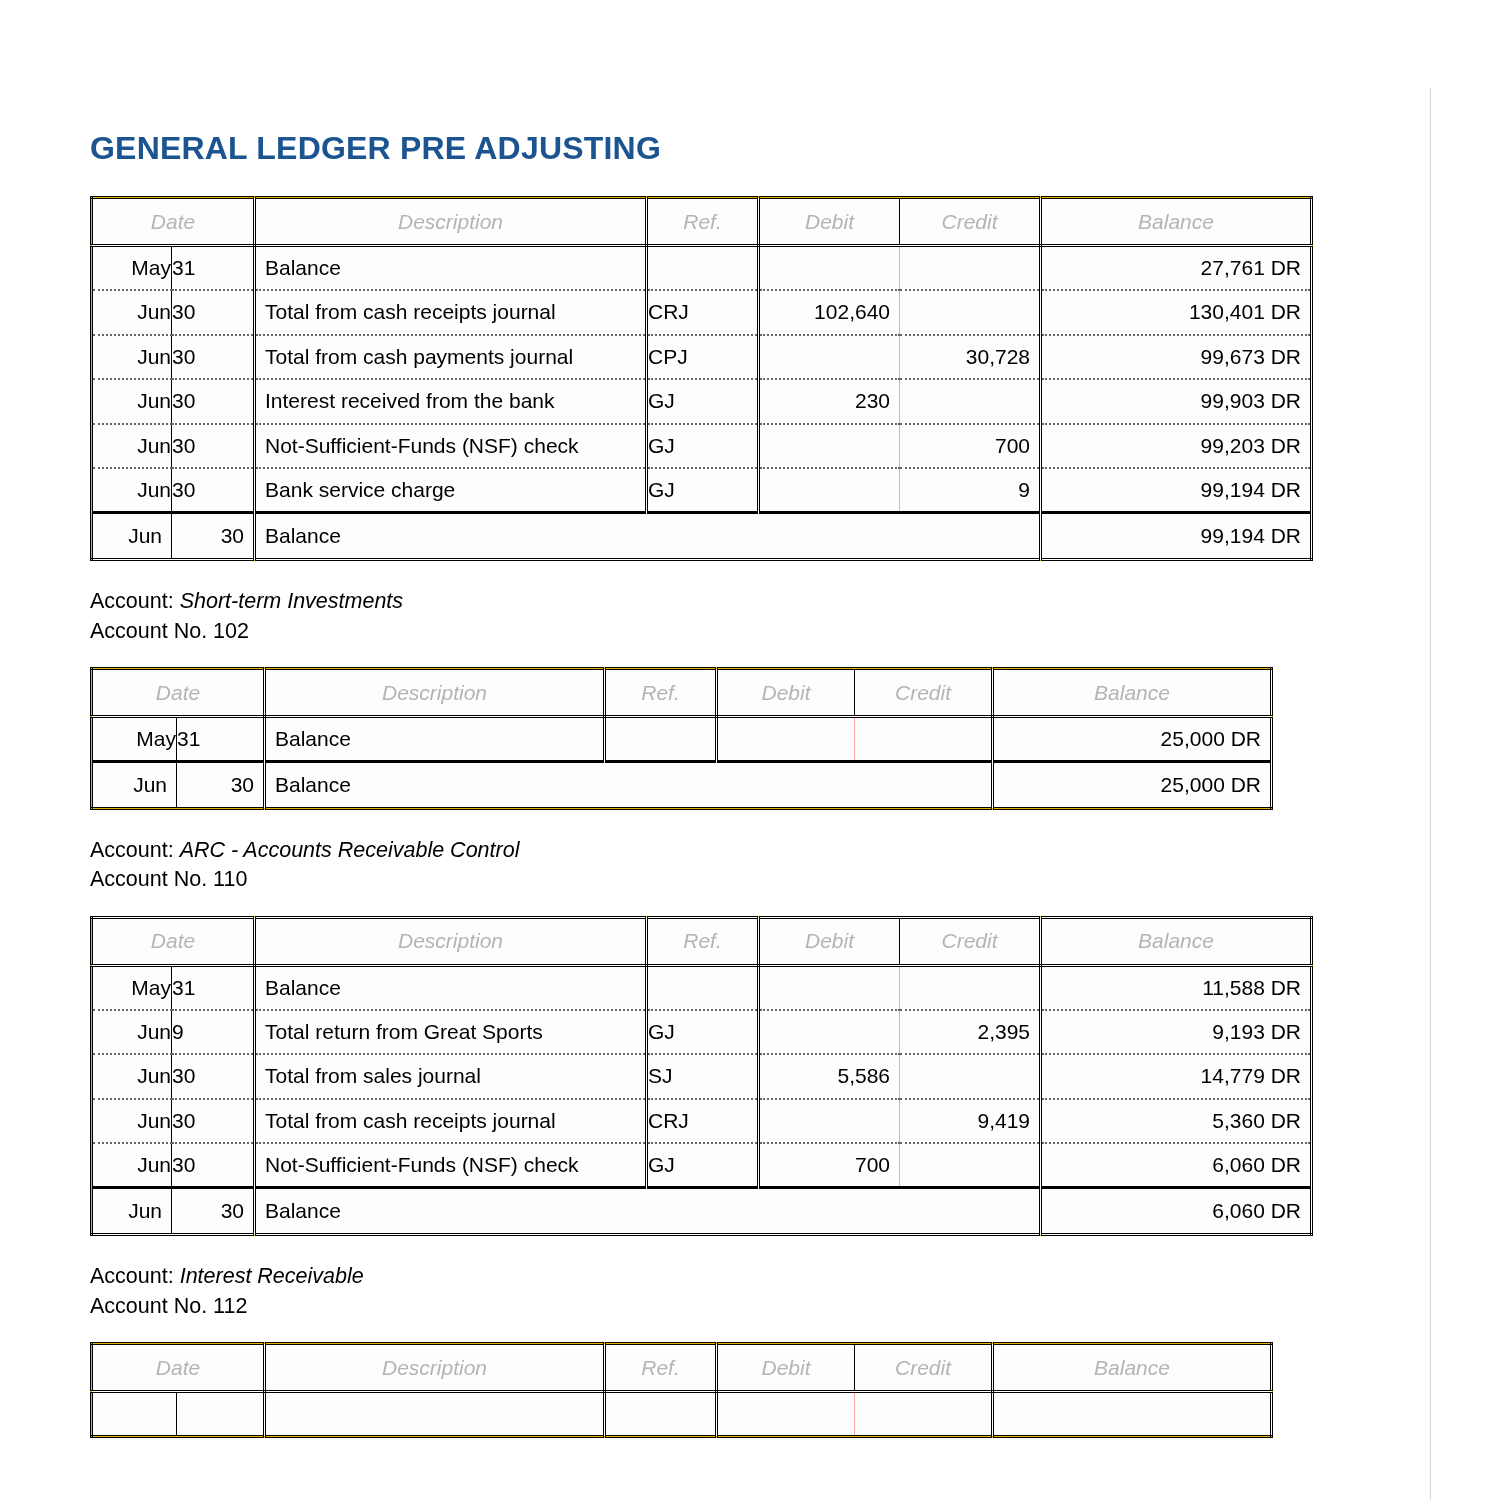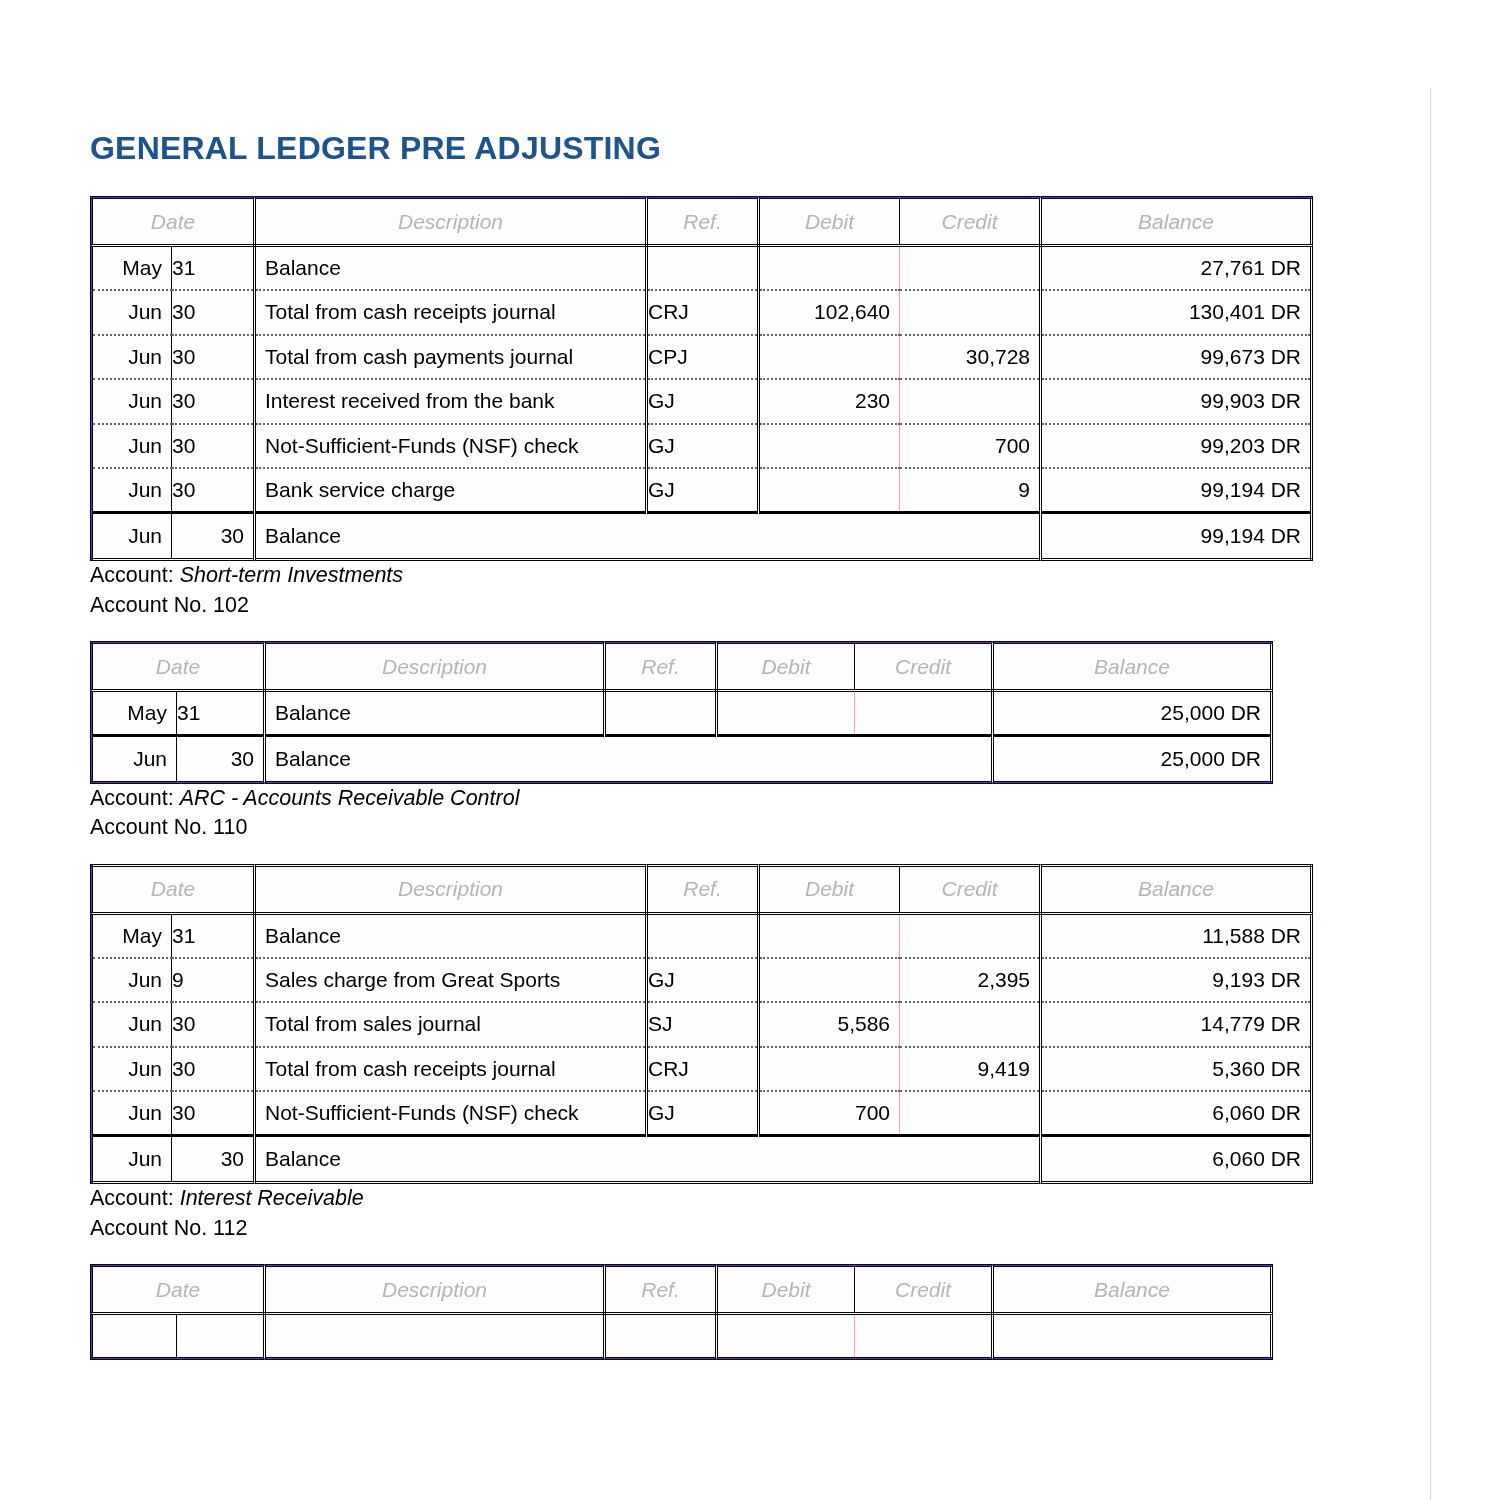--- a/index.html
+++ b/index.html
@@ -42,21 +42,22 @@
     line-height: 29.5px;
     margin-bottom: 21px;
     white-space: nowrap;
   }
   .acct-name {
     font-style: italic;
   }
   table.ledger {
     border-collapse: collapse;
     table-layout: fixed;
-    background: #6d28d9;
+    margin-bottom: 26px;
+    background: #eab308;
   }
   table.ledger td,
   table.ledger th {
     padding: 0;
     margin: 0;
     font-size: 21px;
     font-weight: normal;
     vertical-align: middle;
     box-sizing: border-box;
     background: #fdfdfd;
@@ -84,21 +85,20 @@
   .hdr td.h-cre  { border-right: 3px double #000; }
 
   
   .row td {
     height: 44.5px;
     border-bottom: 2px dotted #666;
   }
   .row.first td { border-top: none; }
   .row td.c-mon {
     text-align: right;
-    padding-right: 9px;
     border-right: 1px solid #000;
   }
   .row td.c-day {
     padding-right: 9px;
     border-right: 3px double #000;
   }
   .row td.c-desc {
     text-align: left;
     padding-left: 9px;
     border-right: 3px double #000;
@@ -317,21 +317,21 @@
         <td class="c-day">31</td>
         <td class="c-desc">Balance</td>
         <td class="c-ref"></td>
         <td class="c-deb"></td>
         <td class="c-cre"></td>
         <td class="c-bal">11,588 DR</td>
       </tr>
       <tr class="row">
         <td class="c-mon">Jun</td>
         <td class="c-day">9</td>
-        <td class="c-desc">Sales charge from Great Sports</td>
+        <td class="c-desc">Total return from Great Sports</td>
         <td class="c-ref">GJ</td>
         <td class="c-deb"></td>
         <td class="c-cre">2,395</td>
         <td class="c-bal">9,193 DR</td>
       </tr>
       <tr class="row">
         <td class="c-mon">Jun</td>
         <td class="c-day">30</td>
         <td class="c-desc">Total from sales journal</td>
         <td class="c-ref">SJ</td>

